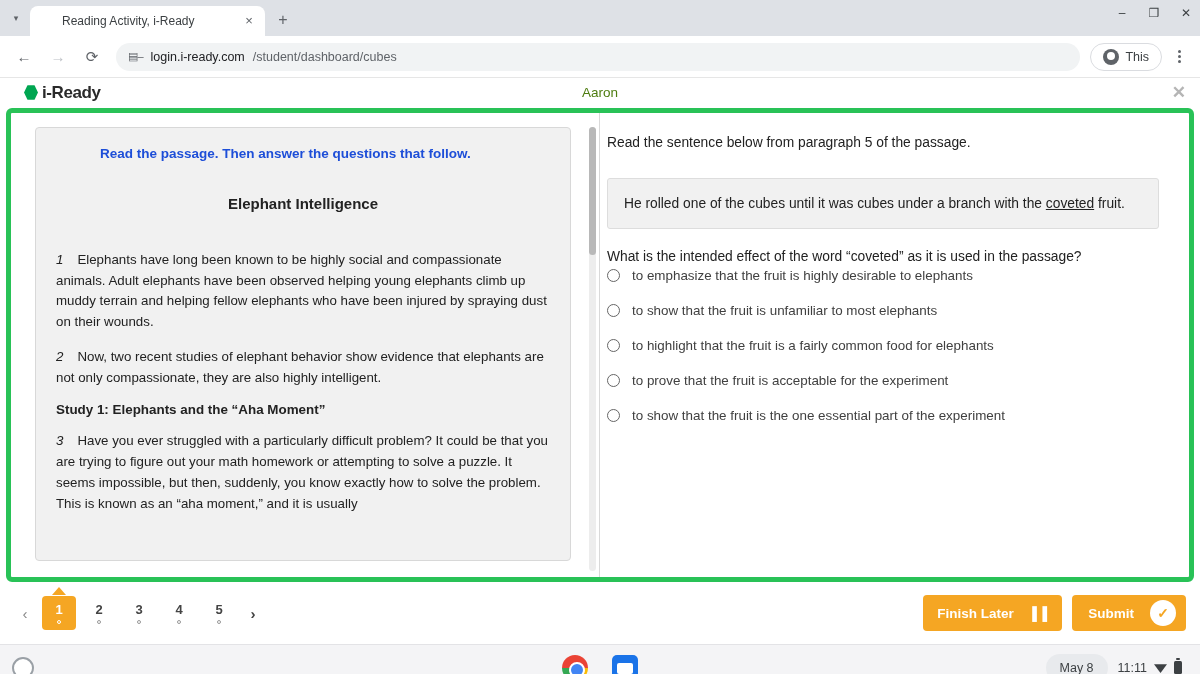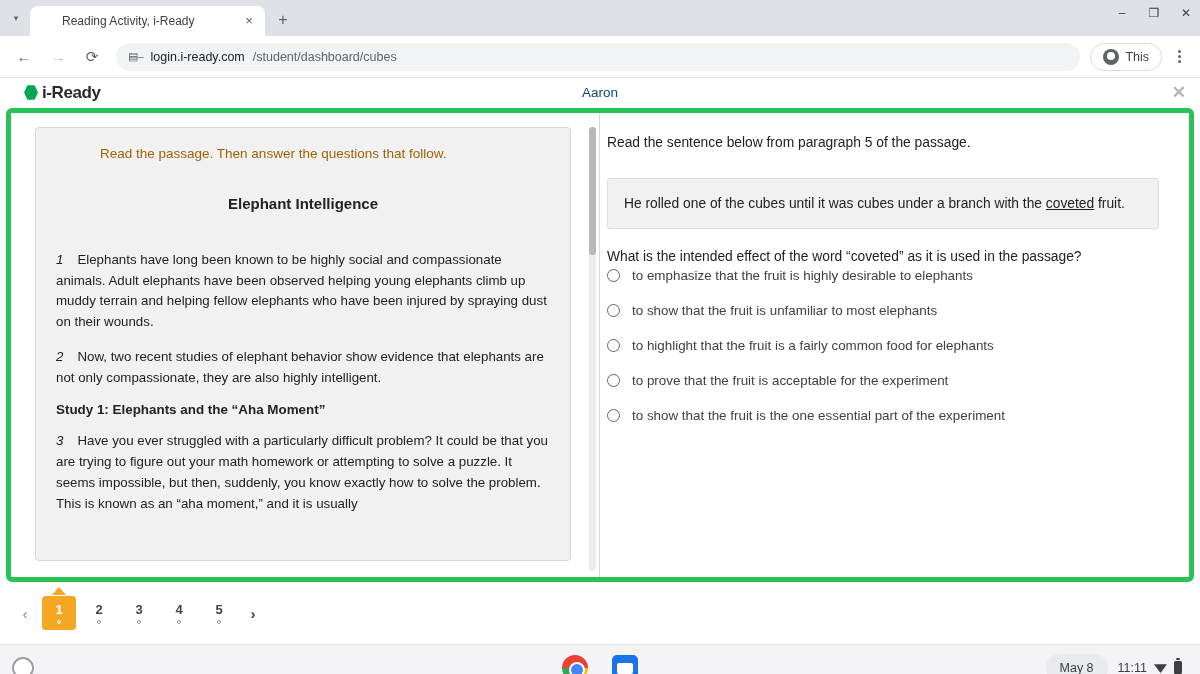--- a/index.html
+++ b/index.html
@@ -82,40 +82,40 @@
     position: relative; border-bottom: 1px solid #fff;
   }
   .brand { display: flex; align-items: center; gap: 4px; padding-left: 24px; }
   .brand .hex {
     width: 14px; height: 15px; background: #00a651;
     clip-path: polygon(25% 2%, 75% 2%, 100% 50%, 75% 98%, 25% 98%, 0% 50%);
   }
   .brand-text { font-size: 17px; font-weight: bold; color: #2a2a2a; letter-spacing: -0.4px; }
   .student-name {
     position: absolute; left: 0; right: 0; text-align: center;
-    font-size: 13.5px; color: #0c4a6e; font-weight: normal;
+    font-size: 13.5px; color: #4d7c0f; font-weight: normal;
   }
   .header-close {
     position: absolute; right: 14px; color: #b5b5b5; font-size: 17px; font-weight: 600;
   }
 
   
   .lesson-frame {
     margin: 0 6px; height: 474px; border: 5px solid #29c257; border-radius: 6px;
     background: #fff; display: flex; overflow: hidden; position: relative;
   }
   .passage-pane {
     width: 570px; padding: 14px 0 0 24px; position: relative;
   }
   .passage-card {
     width: 536px; height: 434px; background: #f1f1f1;
     border: 1px solid #d8d8d8; border-radius: 4px;
     padding: 18px 20px 0 20px; overflow: hidden; position: relative;
   }
-  .passage-instr { font-size: 13.5px; font-weight: normal; color: #a16207; margin-bottom: 34px; padding-left: 44px; }
+  .passage-instr { font-size: 13.5px; font-weight: bold; color: #1d4ed8; margin-bottom: 34px; padding-left: 44px; }
   .passage-title { font-size: 15px; font-weight: bold; color: #222; text-align: center; margin-bottom: 38px; }
   .para { font-size: 13.3px; color: #222; line-height: 1.56; margin-bottom: 14px; }
   .para .num { font-style: italic; padding-right: 14px; }
   .sub-head { font-size: 13.4px; font-weight: bold; color: #222; margin-bottom: 14px; }
 
   .pane-scrollbar {
     position: absolute; top: 14px; left: 578px; width: 7px; height: 444px;
     background: #ededed; border-radius: 4px;
   }
   .pane-scrollbar .thumb {
@@ -347,20 +347,30 @@
         <span>4</span>
         <span class="dot"></span>
       </div>
       <div class="pnum">
         <span>5</span>
         <span class="dot"></span>
       </div>
       <div class="pager-arrow next">›</div>
     </div>
 
+    <div class="bottom-actions">
+      <div class="btn-finish">
+        <span>Finish Later</span>
+        <span class="pause-ico">▐▐</span>
+      </div>
+      <div class="btn-submit">
+        <span>Submit</span>
+        <span class="check-circle">✓</span>
+      </div>
+    </div>
   </div>
 
   <div class="shelf">
     <div class="launcher"></div>
     <div class="shelf-center">
       <div style="position:relative">
         <div class="chrome-dot"></div>
 
       </div>
       <div class="files-ico"></div>

